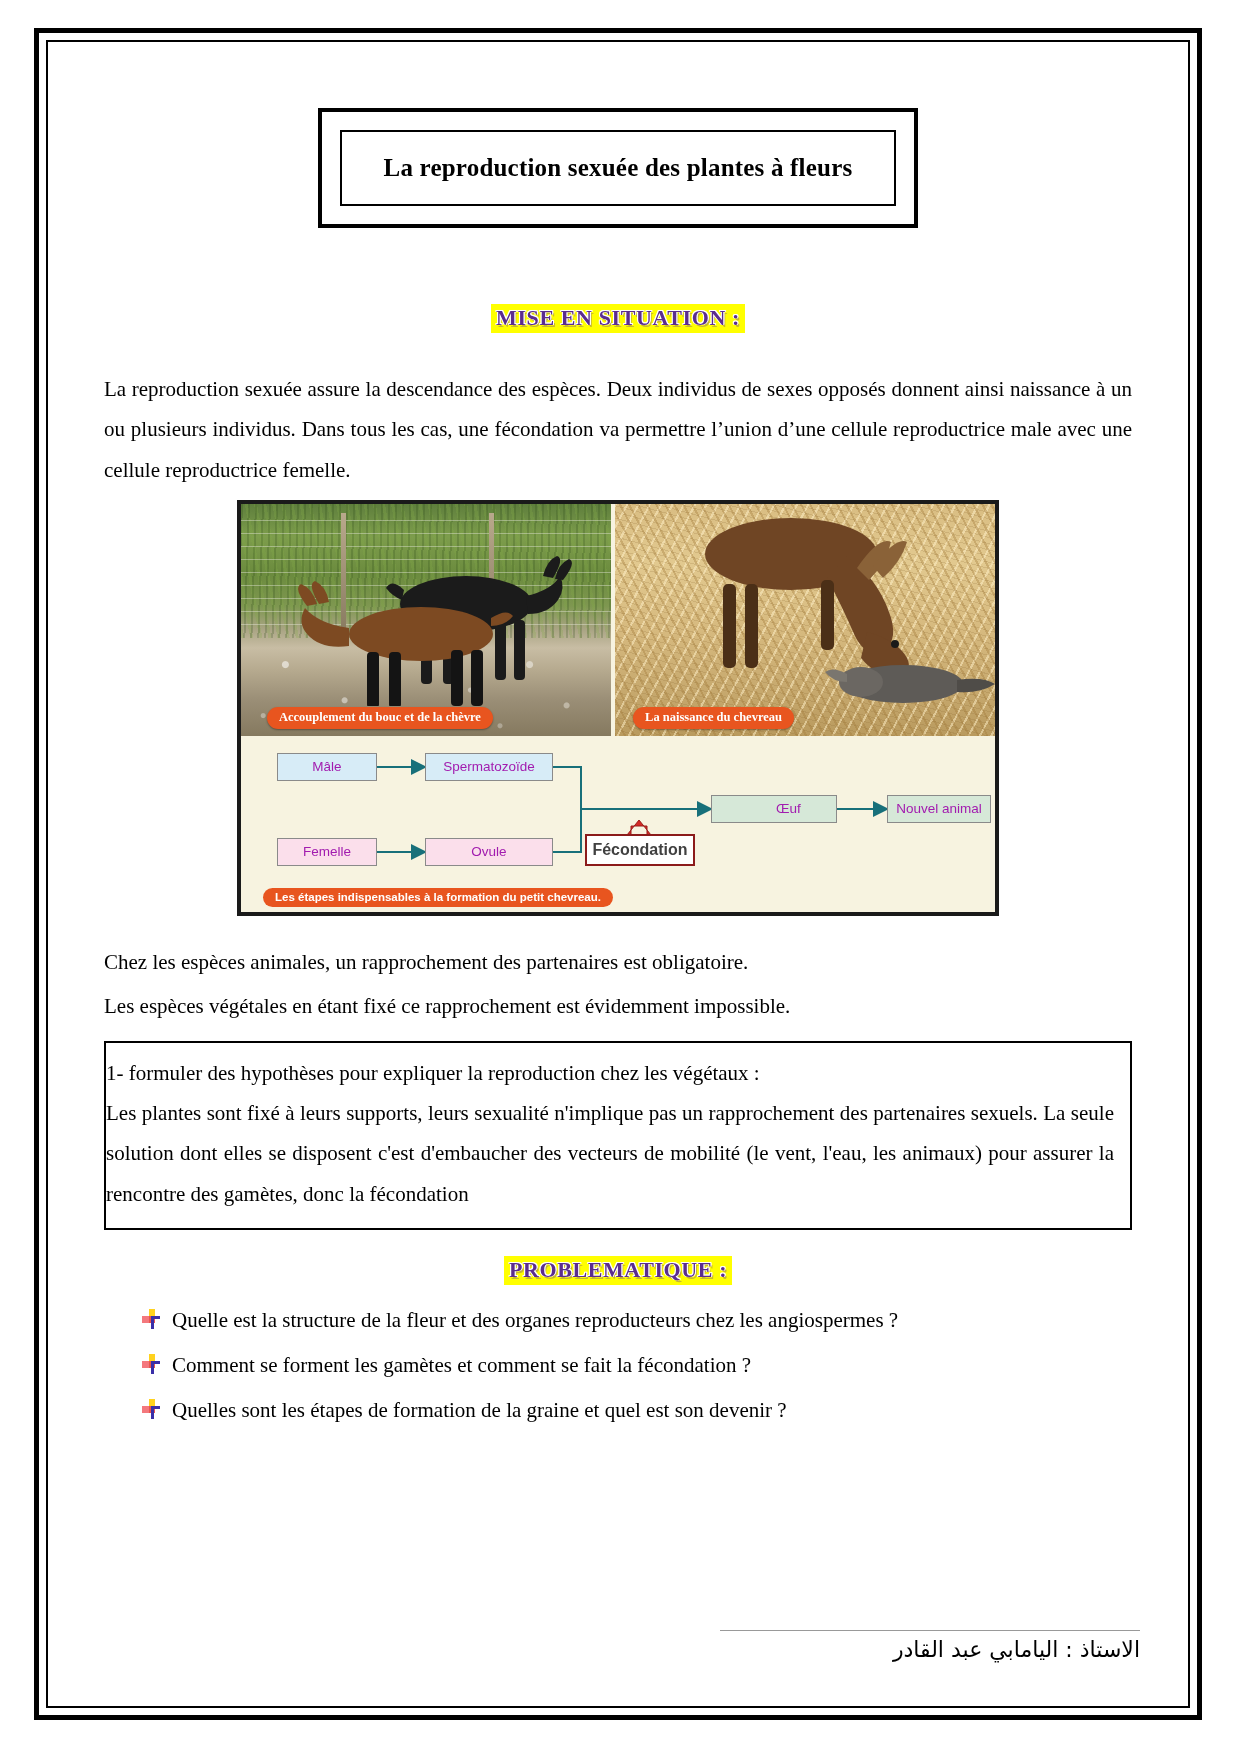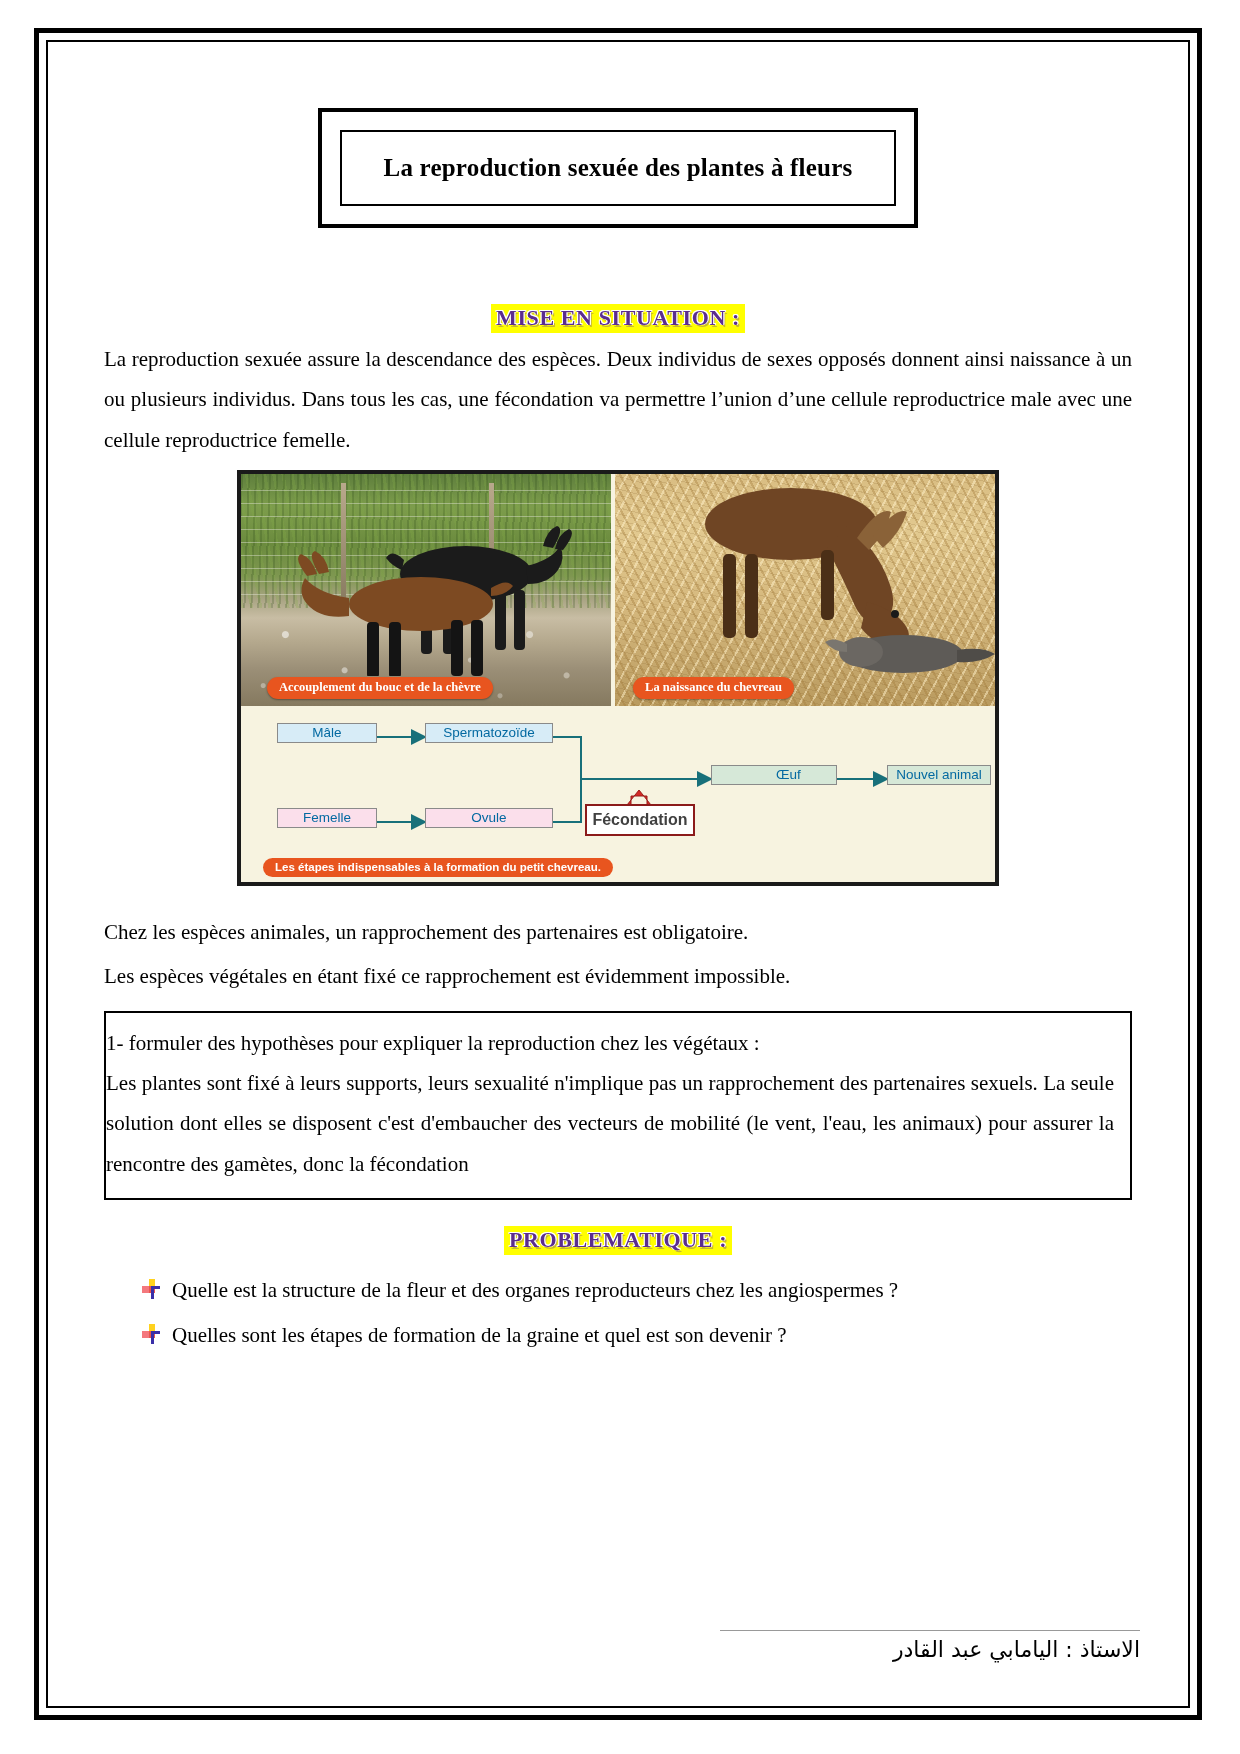--- a/index.html
+++ b/index.html
@@ -58,21 +58,21 @@
     font-size: 25px;
     font-weight: bold;
     letter-spacing: 0.2px;
     color: #000;
   }
 
   
   .section-heading {
     text-align: center;
     margin-top: 76px;
-    margin-bottom: 6px;
+    margin-bottom: 36px;
   }
   .hl {
     display: inline-block;
     background: #ffff00;
     color: #5b2d8e;
     font-weight: bold;
     font-size: 22px;
     letter-spacing: 0.6px;
     padding: 1px 5px 2px 5px;
     text-shadow:
@@ -194,25 +194,25 @@
     position: relative;
     height: 176px;
     background: #f7f3e0;
   }
   .fbox {
     position: absolute;
     box-sizing: border-box;
     border: 1.5px solid #8a8a8a;
     font-family: "Liberation Sans", "DejaVu Sans", sans-serif;
     font-size: 13.5px;
-    color: #0369a1;
+    color: #a21caf;
     display: flex;
     align-items: center;
     justify-content: center;
-    height: 20px;
+    height: 28px;
   }
   .fbox.blue { background: #d7ecf7; }
   .fbox.pink { background: #fbdfeb; }
   .fbox.green{ background: #d6e8d8; }
 
   .fecond {
     position: absolute;
     box-sizing: border-box;
     background: #ffffff;
     border: 2px solid #8c1b1b;
@@ -459,20 +459,32 @@
               <rect x="9" y="1" width="6" height="8" fill="#ffd21e"></rect>
               <rect x="2" y="8" width="8" height="7" fill="#f4787d"></rect>
               <rect x="9" y="8" width="6" height="7" fill="#e8554e"></rect>
               <rect x="13" y="8" width="7" height="3" fill="#3a2fa8"></rect>
               <rect x="11" y="8" width="3" height="13" fill="#3a2fa8"></rect>
             </svg>
           </span>
           <span class="bullet-text just">Quelle est la structure de la fleur et des organes reproducteurs chez les angiospermes ?</span>
         </div>
 
+        <div class="bullet-row">
+          <span class="bmark">
+            <svg width="22" height="22" viewBox="0 0 22 22">
+              <rect x="9" y="1" width="6" height="8" fill="#ffd21e"></rect>
+              <rect x="2" y="8" width="8" height="7" fill="#f4787d"></rect>
+              <rect x="9" y="8" width="6" height="7" fill="#e8554e"></rect>
+              <rect x="13" y="8" width="7" height="3" fill="#3a2fa8"></rect>
+              <rect x="11" y="8" width="3" height="13" fill="#3a2fa8"></rect>
+            </svg>
+          </span>
+          <span class="bullet-text">Comment se forment les gamètes et comment se fait la fécondation ?</span>
+        </div>
 
         <div class="bullet-row">
           <span class="bmark">
             <svg width="22" height="22" viewBox="0 0 22 22">
               <rect x="9" y="1" width="6" height="8" fill="#ffd21e"></rect>
               <rect x="2" y="8" width="8" height="7" fill="#f4787d"></rect>
               <rect x="9" y="8" width="6" height="7" fill="#e8554e"></rect>
               <rect x="13" y="8" width="7" height="3" fill="#3a2fa8"></rect>
               <rect x="11" y="8" width="3" height="13" fill="#3a2fa8"></rect>
             </svg>

